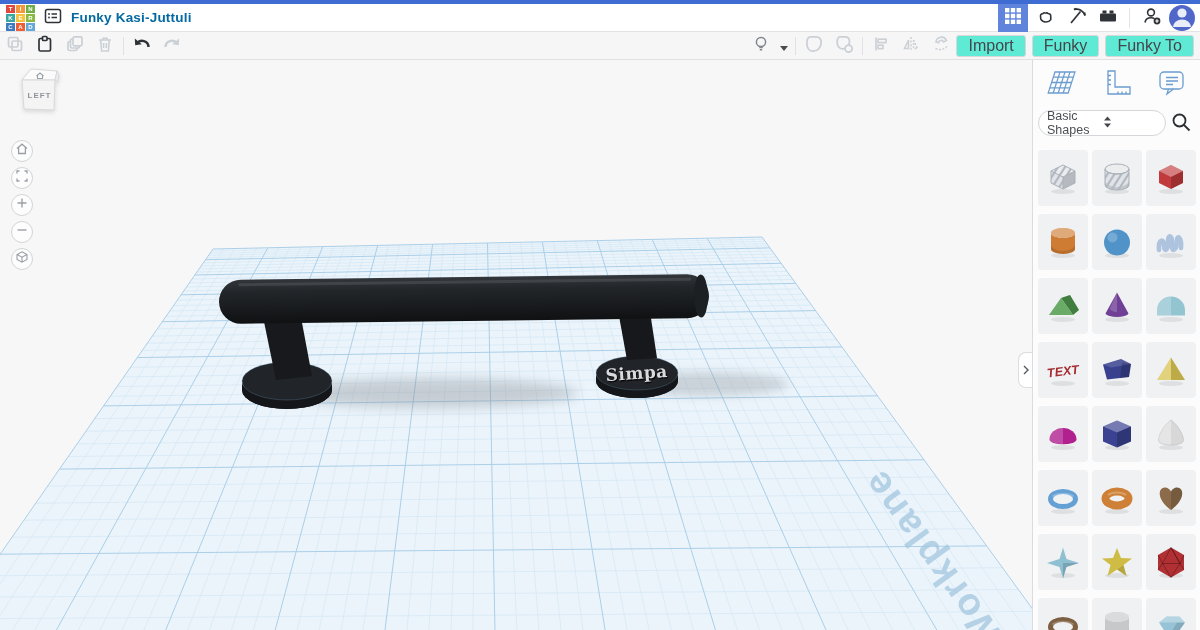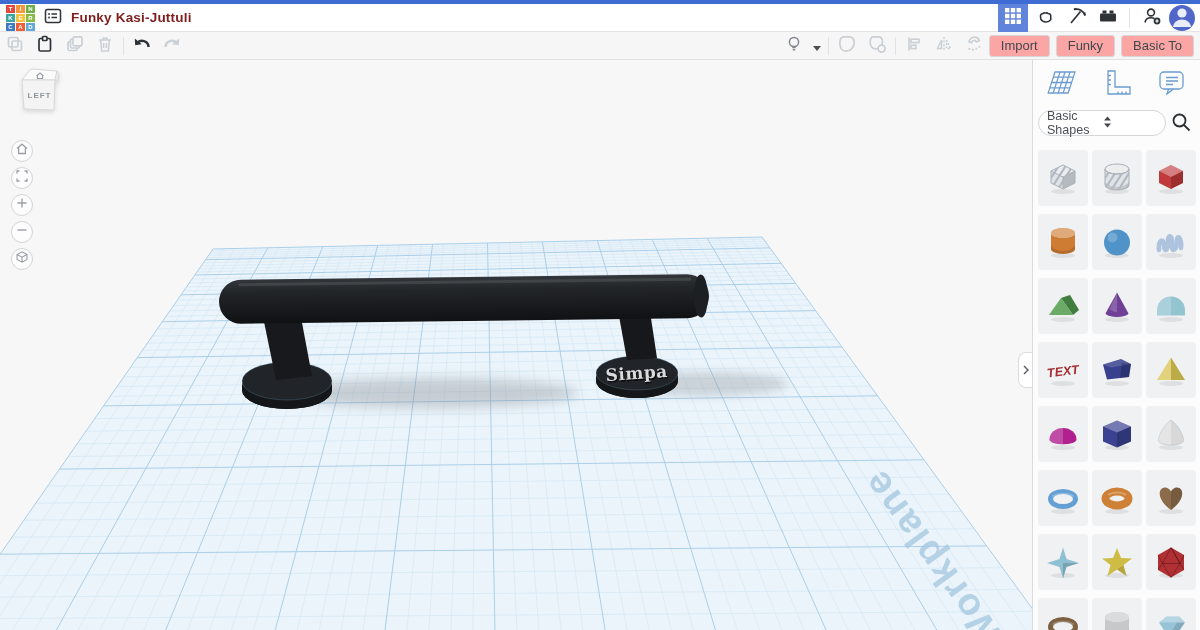--- a/index.html
+++ b/index.html
@@ -9,37 +9,37 @@
 
   
   .top-strip { position:absolute; top:0; left:0; right:0; height:4px; background:var(--top-strip,#3e6cd3); }
 
   
   .titlebar { position:absolute; top:4px; left:0; right:0; height:28px; background:#fff;
               border-bottom:1px solid #e3e3e5; display:flex; align-items:center; }
   .logo { margin-left:6px; display:grid; grid-template-columns:repeat(3,9px); grid-auto-rows:8px; gap:1px; cursor:pointer; }
   .logo-cell { color:#fff; font-size:6px; font-weight:bold; display:flex; align-items:center; justify-content:center; }
   .list-btn { margin-left:8px; width:20px; height:20px; display:flex; align-items:center; justify-content:center; color:#2f3338; }
-  .doc-title { margin-left:8px; font-size:13.5px; font-weight:bold; color:#7f1d1d; letter-spacing:.2px; cursor:text; }
+  .doc-title { margin-left:8px; font-size:13.5px; font-weight:bold; color:#0369a1; letter-spacing:.2px; cursor:text; }
   .tb-right { margin-left:auto; display:flex; align-items:center; height:28px; }
   .grid-btn { width:30px; height:28px; background:var(--accent-blue,#6083dc); display:flex; align-items:center; justify-content:center; }
   .tb-icon { width:26px; height:24px; margin-left:5px; display:flex; align-items:center; justify-content:center; color:#2f3338; }
   .tb-divider { width:1px; height:20px; background:#e4e4e6; margin:0 4px 0 8px; }
   .avatar { width:26px; height:26px; border-radius:50%; background:var(--avatar-bg,#5066c9); margin:0 5px 0 4px;
             display:flex; align-items:center; justify-content:center; overflow:hidden; }
 
   
   .toolbar { position:absolute; top:32px; left:0; right:0; height:28px; background:#f6f6f7;
              border-bottom:1px solid #e1e1e3; display:flex; align-items:center; }
   .tool-icon { width:30px; height:26px; display:flex; align-items:center; justify-content:center; }
   .dark { color:#2f3338; } .dis { color:#cbd0d5; } .gray { color:#82878d; } .blue { color:var(--panel-icon-blue,#6b9cd0); }
   .t-divider { width:1px; height:18px; background:#e2e2e4; margin:0 3px; }
   .tool-right { margin-left:auto; display:flex; align-items:center; }
-  .tb-button { height:22px; padding:0 11px; margin-right:6px; background:#fca5a5; border:1px solid #d7d7d9;
-               border-radius:3px; font-size:13px; color:#43474c; font-family:"Liberation Sans",sans-serif; cursor:pointer; }
+  .tb-button { height:22px; padding:0 11px; margin-right:6px; background:#5eead4; border:1px solid #d7d7d9;
+               border-radius:3px; font-size:16px; color:#43474c; font-family:"Liberation Sans",sans-serif; cursor:pointer; }
   .caret-btn { width:16px; height:26px; display:flex; align-items:center; justify-content:center; color:#4a4e52; }
 
   
   .main { position:absolute; top:60px; left:0; right:0; bottom:0; }
   .canvas { position:absolute; left:0; top:0; width:1032px; height:570px; background:#f7f7f8; overflow:hidden; }
   #scene { position:absolute; left:0; top:0; }
 
   
   .viewcube { position:absolute; left:14px; top:4px; width:52px; height:52px; cursor:grab;
               filter:drop-shadow(0 2px 2px rgba(0,0,0,.12)); }
@@ -242,21 +242,21 @@
             </svg></span>
       </div>
       <div class="tool-icon dis">
         <span><svg width="22" height="22" viewBox="0 0 22 22" fill="none" stroke="currentColor" stroke-width="1.6">
               <path d="M6 9 a5.5 5.5 0 0 1 10.5 -1.5 L13.5 9 a2.6 2.6 0 0 0 -5 .8 Z"></path>
               <path d="M5.5 15.5 Q11 18.5 17 13.5" stroke-dasharray="2 1.6"></path>
             </svg></span>
       </div>
       <button class="tb-button">Import</button>
       <button class="tb-button">Funky</button>
-      <button class="tb-button">Basic To</button>
+      <button class="tb-button">Funky To</button>
     </div>
   </div>
 
   <div class="main">
     <div class="canvas">
       <svg id="scene" width="1032" height="570" viewBox="0 0 1032 570">
         <defs>
           <linearGradient id="barg" x1="0" y1="0" x2="0" y2="1">
             <stop offset="0" stop-color="#32363b"></stop>
             <stop offset="0.28" stop-color="#232629"></stop>

